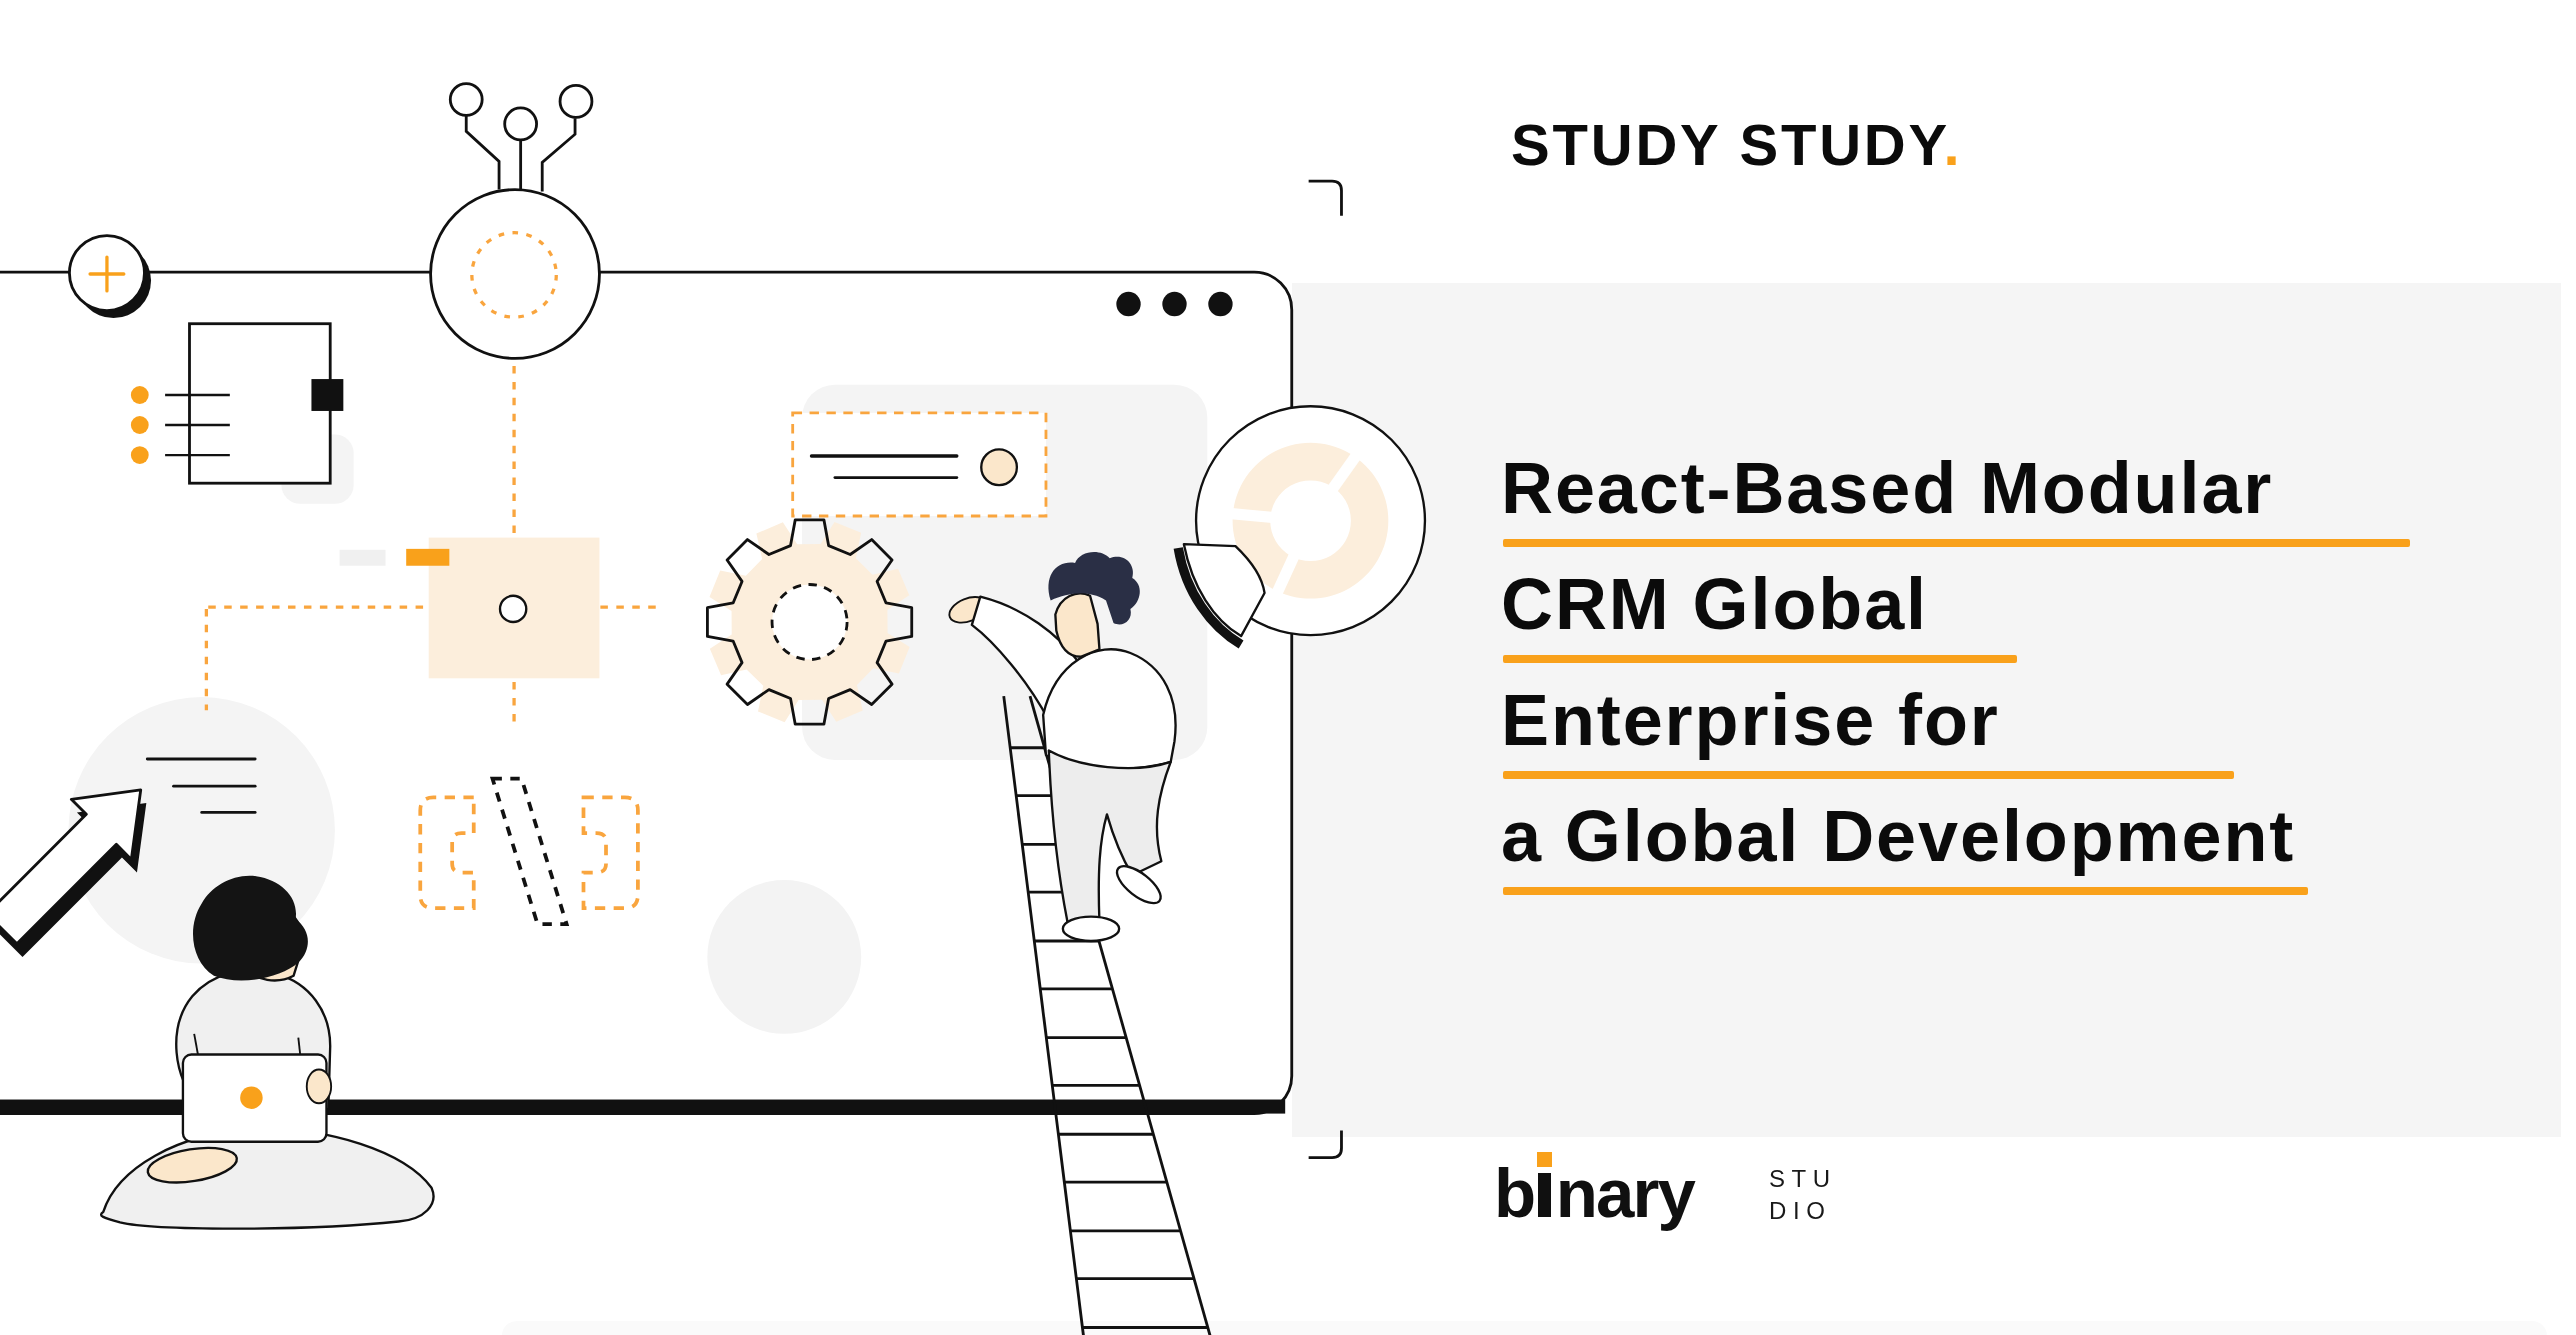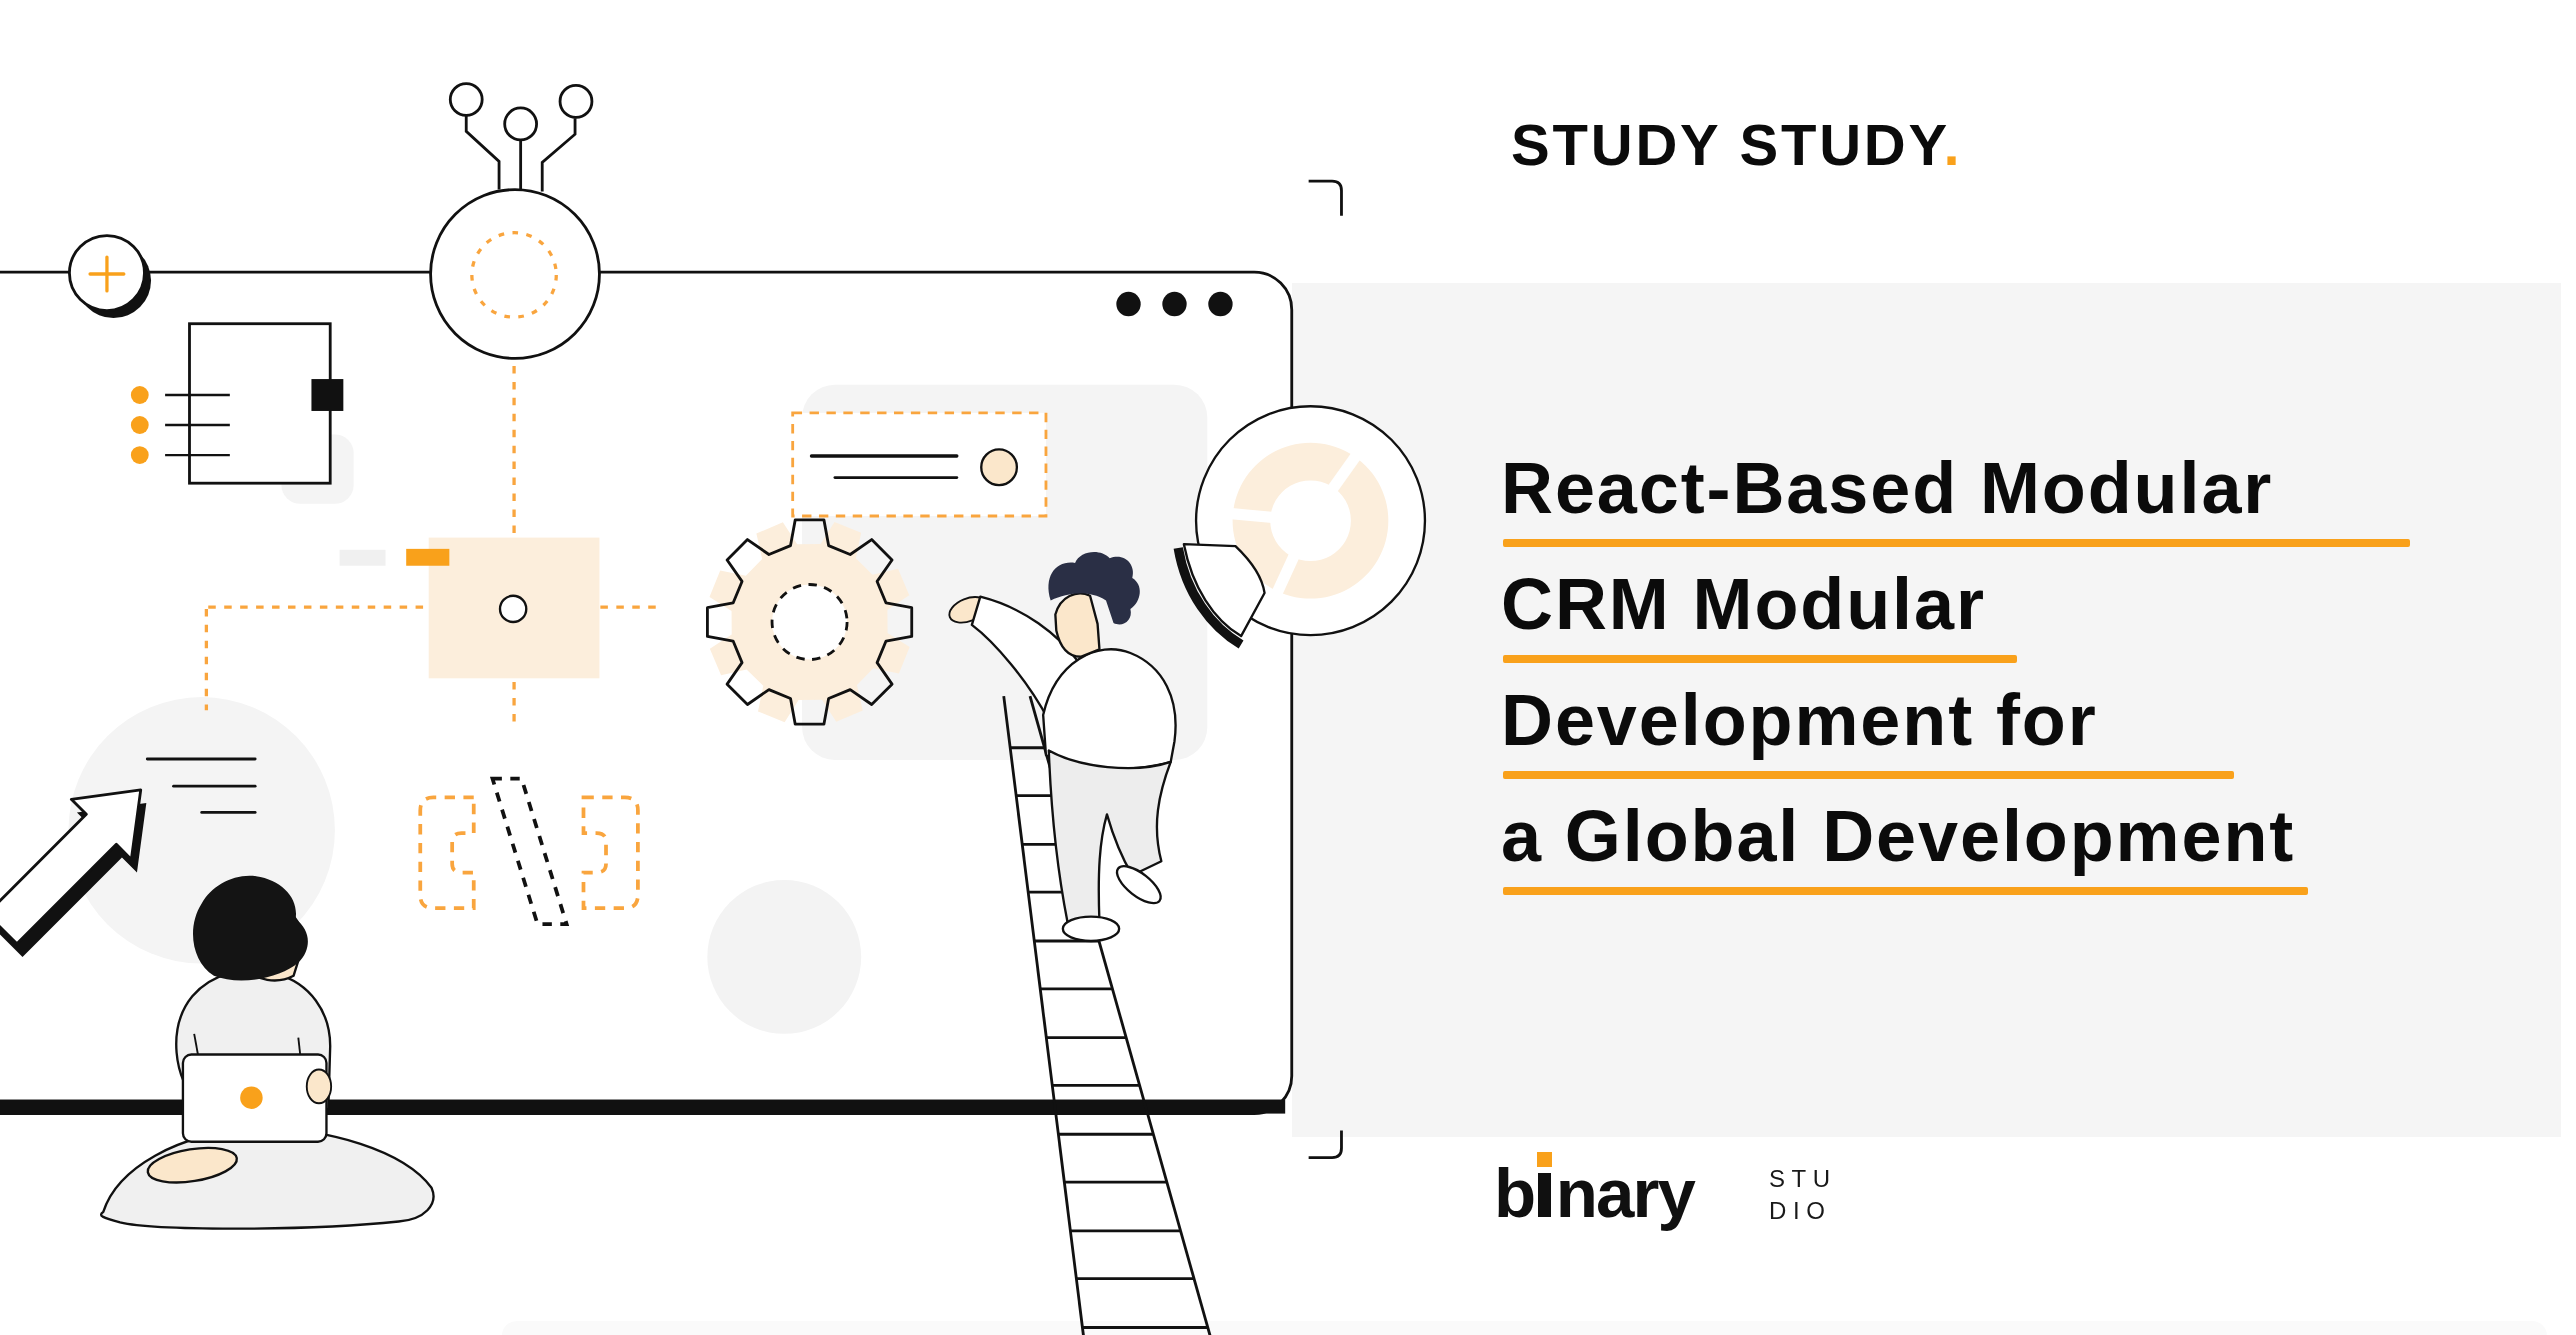--- a/index.html
+++ b/index.html
@@ -226,25 +226,25 @@
 <div id="kicker" class="abs">
   <span>STUDY STUDY</span><span class="dot">.</span>
 </div>
 
 <div id="title" class="abs">
   <div class="t-line">
     <span>React-Based Modular</span>
     <div class="t-underline" style="width:907px"></div>
   </div>
   <div class="t-line">
-    <span>CRM Modular</span>
+    <span>CRM Global</span>
     <div class="t-underline" style="width:514px"></div>
   </div>
   <div class="t-line">
-    <span>Development for</span>
+    <span>Enterprise for</span>
     <div class="t-underline" style="width:731px"></div>
   </div>
   <div class="t-line">
     <span>a Global Development</span>
     <div class="t-underline" style="width:805px"></div>
   </div>
 </div>
 
 <div id="logo" class="abs">
   <span class="logo-word"><span>b</span><span class="i-glyph"><span class="i-dot"></span><span class="i-stem"></span></span><span>nary</span></span>

